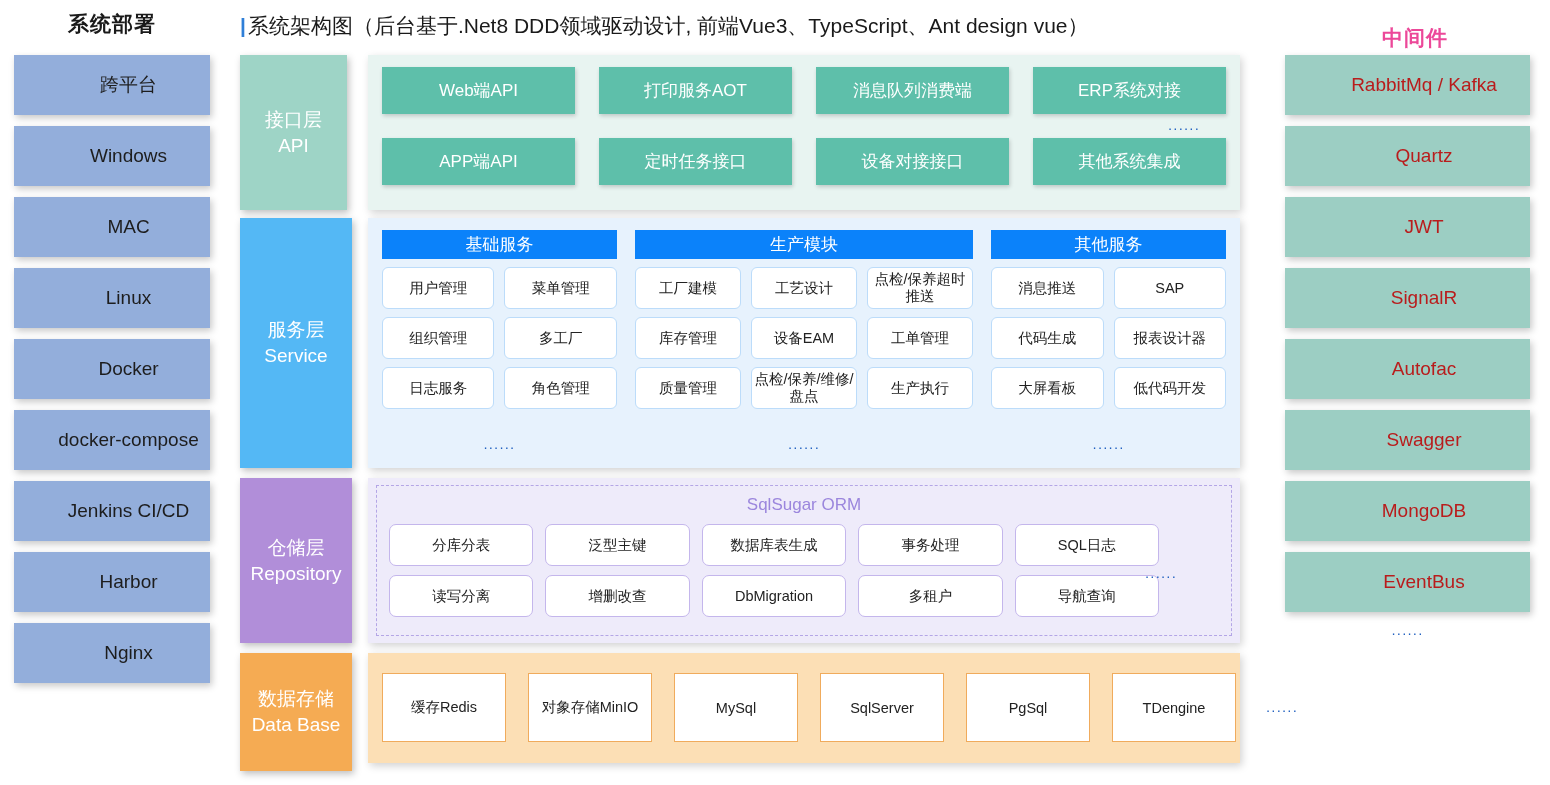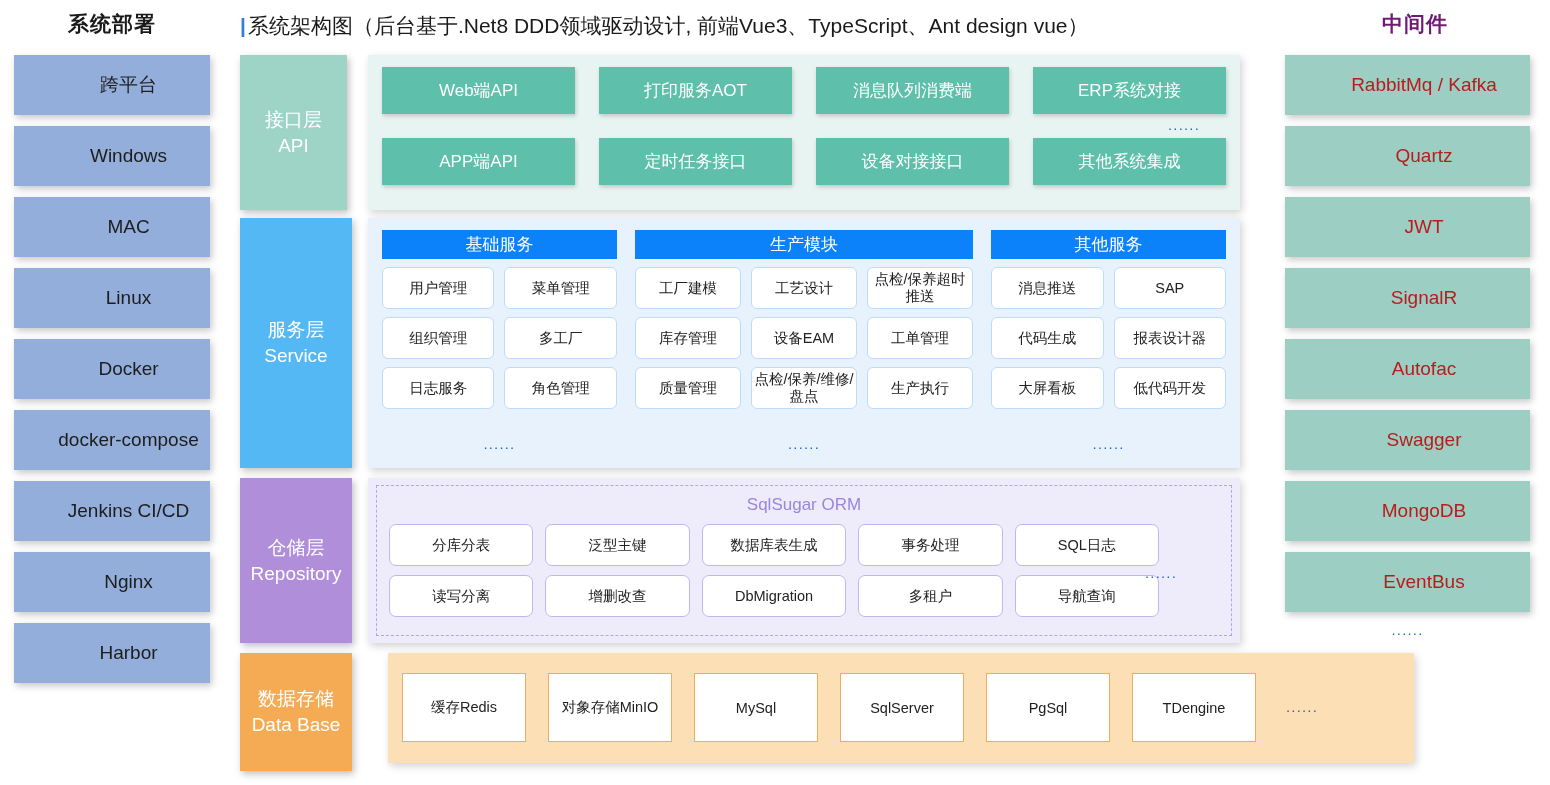--- a/index.html
+++ b/index.html
@@ -16,22 +16,22 @@
     position: absolute; left: 14px; top: 10px; width: 196px;
     text-align: center; font-size: 21px; font-weight: bold; color: #1a1a1a;
     letter-spacing: 1px;
   }
   .hdr-center {
     position: absolute; left: 240px; top: 12px;
     font-size: 21px; color: #1a1a1a; white-space: nowrap;
   }
   .hdr-center .bar { color: #2f7fd8; font-weight: bold; margin-right: 2px; }
   .hdr-right {
-    position: absolute; left: 1300px; top: 10px; width: 230px;
-    text-align: center; font-size: 21px; font-weight: bold; color: #701a75;
+    position: absolute; left: 1300px; top: 24px; width: 230px;
+    text-align: center; font-size: 21px; font-weight: bold; color: #ec4899;
     letter-spacing: 1px;
   }
 
   
   .sblock {
     box-shadow: 2px 3px 7px rgba(0,0,0,0.22);
     display: flex; align-items: center; justify-content: center;
     text-align: center;
     padding-left: 33px;
   }
@@ -127,21 +127,21 @@
   }
   .repo-cell {
     background: #ffffff; border: 1px solid #c4b6ec; border-radius: 7px;
     color: #222; font-size: 14.5px;
     display: flex; align-items: center; justify-content: center; text-align: center;
   }
   .repo-ellip { position: absolute; left: 1145px; top: 566px; }
 
   
   #db-label { left: 240px; top: 653px; width: 112px; height: 118px; background: #f5ab53; }
-  #db-panel { left: 388px; top: 653px; width: 1026px; height: 110px; background: #fcdfb5; }
+  #db-panel { left: 368px; top: 653px; width: 872px; height: 110px; background: #fcdfb5; }
   .db-grid {
     position: absolute; left: 14px; top: 20px;
     display: flex; gap: 22px; align-items: center;
   }
   .db-cell {
     width: 124px; height: 69px; background: #ffffff; border: 1.5px solid #f0ab5c;
     color: #222; font-size: 14.5px;
     display: flex; align-items: center; justify-content: center; text-align: center;
   }
   .db-ellip { margin-left: 8px; }
@@ -164,22 +164,22 @@
   <div class="hdr-right">中间件</div>
 
   <div class="deploy-col" id="deploy-col">
       <div class="sblock deploy-item">跨平台</div>
       <div class="sblock deploy-item">Windows</div>
       <div class="sblock deploy-item">MAC</div>
       <div class="sblock deploy-item">Linux</div>
       <div class="sblock deploy-item">Docker</div>
       <div class="sblock deploy-item">docker-compose</div>
       <div class="sblock deploy-item">Jenkins CI/CD</div>
+      <div class="sblock deploy-item">Harbor</div>
       <div class="sblock deploy-item">Nginx</div>
-      <div class="sblock deploy-item">Harbor</div>
     </div>
 
   <div class="mid-col" id="mid-col">
       <div class="sblock mid-item">RabbitMq / Kafka</div>
       <div class="sblock mid-item">Quartz</div>
       <div class="sblock mid-item">JWT</div>
       <div class="sblock mid-item">SignalR</div>
       <div class="sblock mid-item">Autofac</div>
       <div class="sblock mid-item">Swagger</div>
       <div class="sblock mid-item">MongoDB</div>

